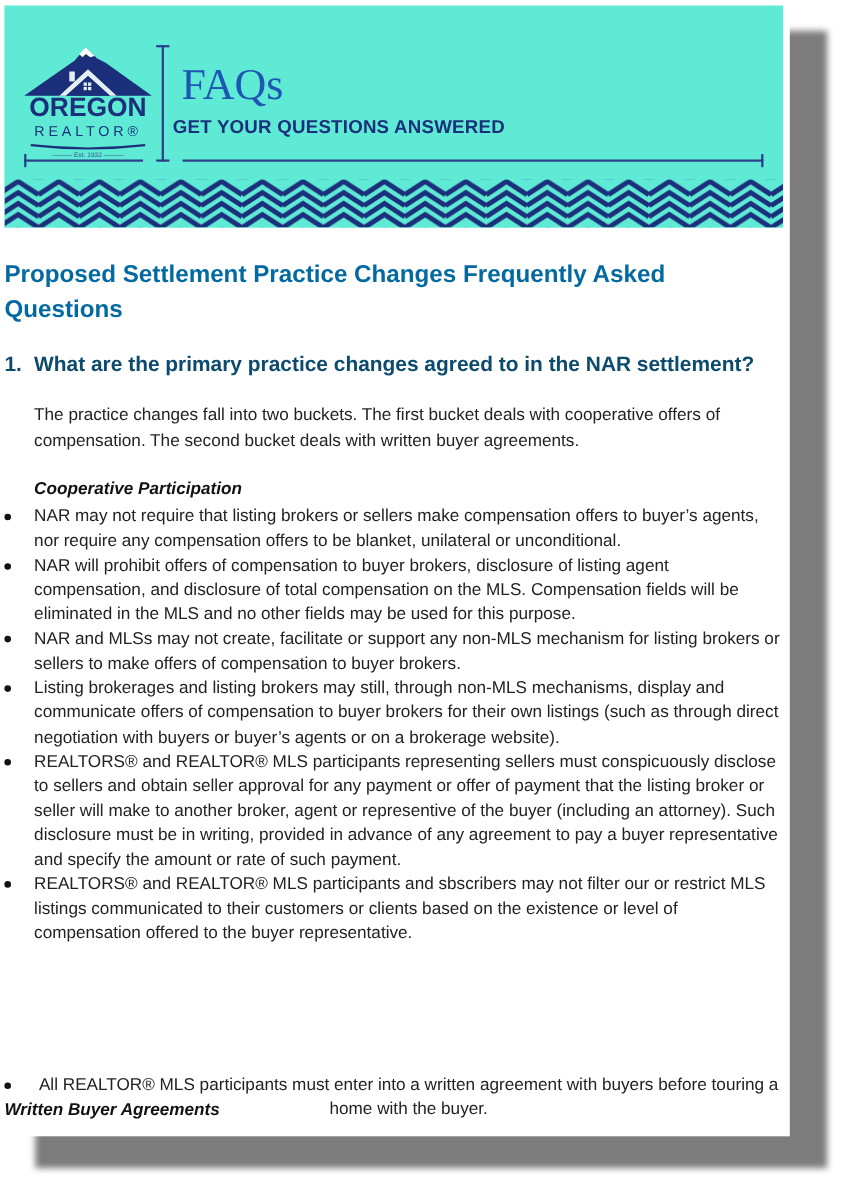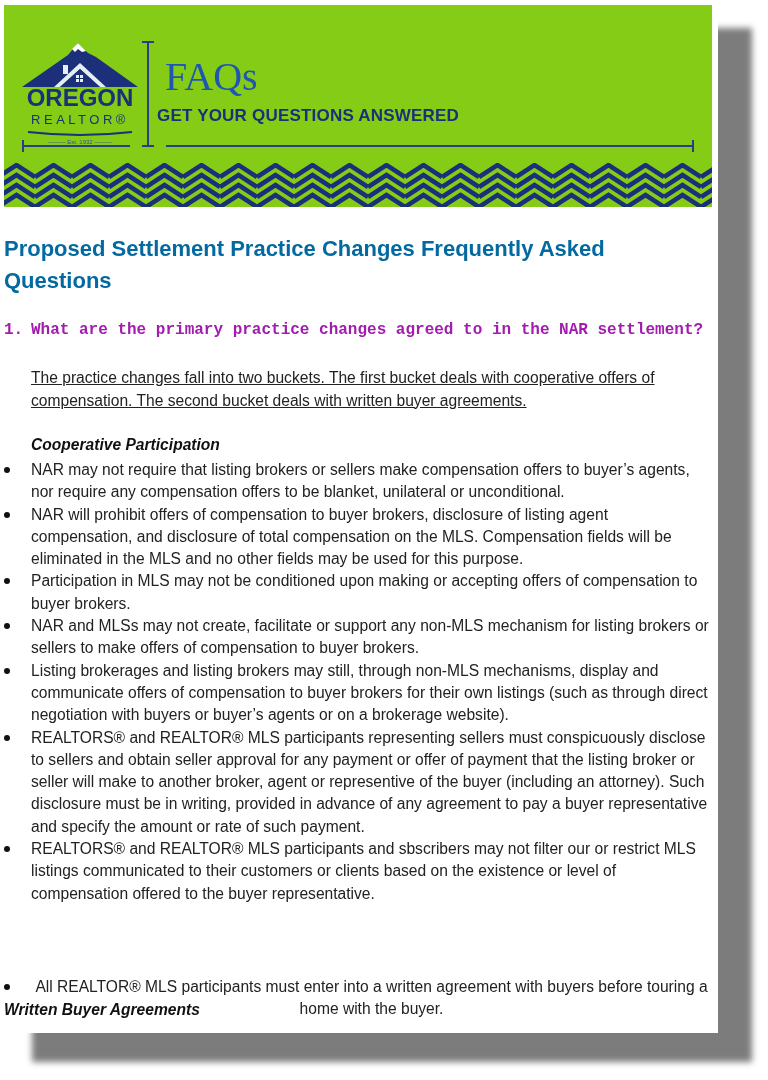--- a/index.html
+++ b/index.html
@@ -8,21 +8,21 @@
     font-family: "DejaVu Sans", "Liberation Sans", sans-serif; color: #1f1f1f;
   }
   .shadow {
     position: absolute; left: 32px; top: 28px; width: 720px; height: 1034px;
     background: #7c7c7c; filter: blur(3px);
   }
   .page {
     position: absolute; left: 4px; top: 5px; width: 714px; height: 1028px; background: #ffffff;
   }
   .header {
-    position: absolute; left: 0; top: 0; width: 708px; height: 202px; background: #84cc16; overflow: hidden;
+    position: absolute; left: 0; top: 0; width: 708px; height: 202px; background: #5eead4; overflow: hidden;
   }
   .logo { position: absolute; left: 16px; top: 36px; width: 120px; height: 118px; }
   .logo-word {
     position: absolute; left: 0; width: 120px; text-align: center; color: #1b2f7a;
     font-family: "Liberation Sans", sans-serif; font-weight: 700;
   }
   .logo-oregon { top: 43px; font-size: 24px; letter-spacing: 0px; }
   .logo-realtors { top: 71px; font-size: 13px; letter-spacing: 3.5px; font-weight: 400; }
   .logo-est { top: 98px; font-size: 6px; font-weight: 400; color: #3a4d8f; }
   .divider-v { position: absolute; left: 143px; top: 36px; width: 2px; height: 106px; background: #2a3d86; }
@@ -44,27 +44,27 @@
   .hline-right { left: 162px; top: 140px; width: 528px; }
   .hline-right::after { content:""; position:absolute; right:0; top:-5px; width:2px; height:12px; background:#2a3d86; }
   .chevrons { position: absolute; left: 0; top: 158px; width: 708px; height: 44px; }
 
   .content { position: absolute; left: 0; top: 0; width: 714px; }
   .doc-title {
     position: absolute; left: 0; top: 228px; width: 680px; font-family: "Liberation Sans", sans-serif;
     font-weight: 700; font-size: 22px; line-height: 32px; color: #0369a1;
   }
   .q1 {
-    position: absolute; left: 0; top: 316px; font-family: Liberation Mono, monospace; font-weight: 700;
-    font-size: 16px; color: #a21caf;
+    position: absolute; left: 0; top: 316px; font-family: Liberation Sans, sans-serif; font-weight: 700;
+    font-size: 19px; color: #0c4a6e;
   }
   .q1 .num { display: inline-block; width: 27px; }
   .para {
     position: absolute; left: 27px; top: 362px; width: 680px; font-family: "Liberation Sans", sans-serif;
-    font-size: 15.6px; line-height: 22.5px; color: #222; text-decoration: underline;
+    font-size: 15.6px; line-height: 22.5px; color: #222;
   }
   .section-head {
     position: absolute; left: 27px; font-family: "Liberation Sans", sans-serif; font-weight: 700; font-style: italic;
     font-size: 15.6px; color: #111;
   }
   .bullets {
     position: absolute; left: 0; width: 708px; margin: 0; padding: 0; list-style: none;
     font-family: "Liberation Sans", sans-serif; font-size: 15.6px; line-height: 22.3px; color: #222;
   }
   .bullets li { position: relative; padding-left: 27px; }
@@ -123,21 +123,20 @@
       <span class="num">1.</span><span>What are the primary practice changes agreed to in the NAR settlement?</span>
     </div>
 
     <div class="para">The practice changes fall into two buckets.  The first bucket deals with cooperative offers of compensation.  The second bucket deals with written buyer agreements.</div>
 
     <div class="section-head" style="top:431px;">Cooperative Participation</div>
 
     <ul class="bullets" style="top:454px;">
       <li><span class="dot"></span><span>NAR may not require that listing brokers or sellers make compensation offers to buyer’s agents, nor require any compensation offers to be blanket, unilateral or unconditional.</span></li>
       <li><span class="dot"></span><span>NAR will prohibit offers of compensation to buyer brokers, disclosure of listing agent compensation, and disclosure of total compensation on the MLS.  Compensation fields will be eliminated in the MLS and no other fields may be used for this purpose.</span></li>
-      <li><span class="dot"></span><span>Participation in MLS may not be conditioned upon making or accepting offers of compensation to buyer brokers.</span></li>
       <li><span class="dot"></span><span>NAR and MLSs may not create, facilitate or support any non-MLS mechanism for listing brokers or sellers to make offers of compensation to buyer brokers.</span></li>
       <li><span class="dot"></span><span>Listing brokerages and listing brokers may still, through non-MLS mechanisms, display and communicate offers of compensation to buyer brokers for their own listings (such as through direct negotiation with buyers or buyer’s agents or on a brokerage website).</span></li>
       <li><span class="dot"></span><span>REALTORS® and REALTOR® MLS participants representing sellers must conspicuously disclose to sellers and obtain seller approval for any payment or offer of payment that the listing broker or seller will make to another broker, agent or representive of the buyer (including an attorney).  Such disclosure must be in writing, provided in advance of any agreement to pay a buyer representative and specify the amount or rate of such payment.</span></li>
       <li><span class="dot"></span><span> REALTORS® and REALTOR® MLS participants and sbscribers may not filter our or restrict MLS listings communicated to their customers or clients based on the existence or level of compensation offered to the buyer representative.</span></li>
     </ul>
 
     <div class="section-head" style="left:0; top:996px;font-style:italic;">Written Buyer Agreements</div>
 
     <ul class="bullets" style="top:971px;text-align:center;">
       <li><span class="dot"></span><span>All REALTOR® MLS participants must enter into a written agreement with buyers before touring a home with the buyer.</span></li>

